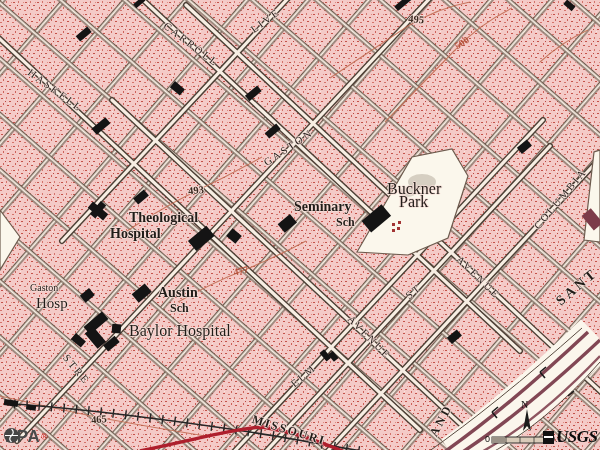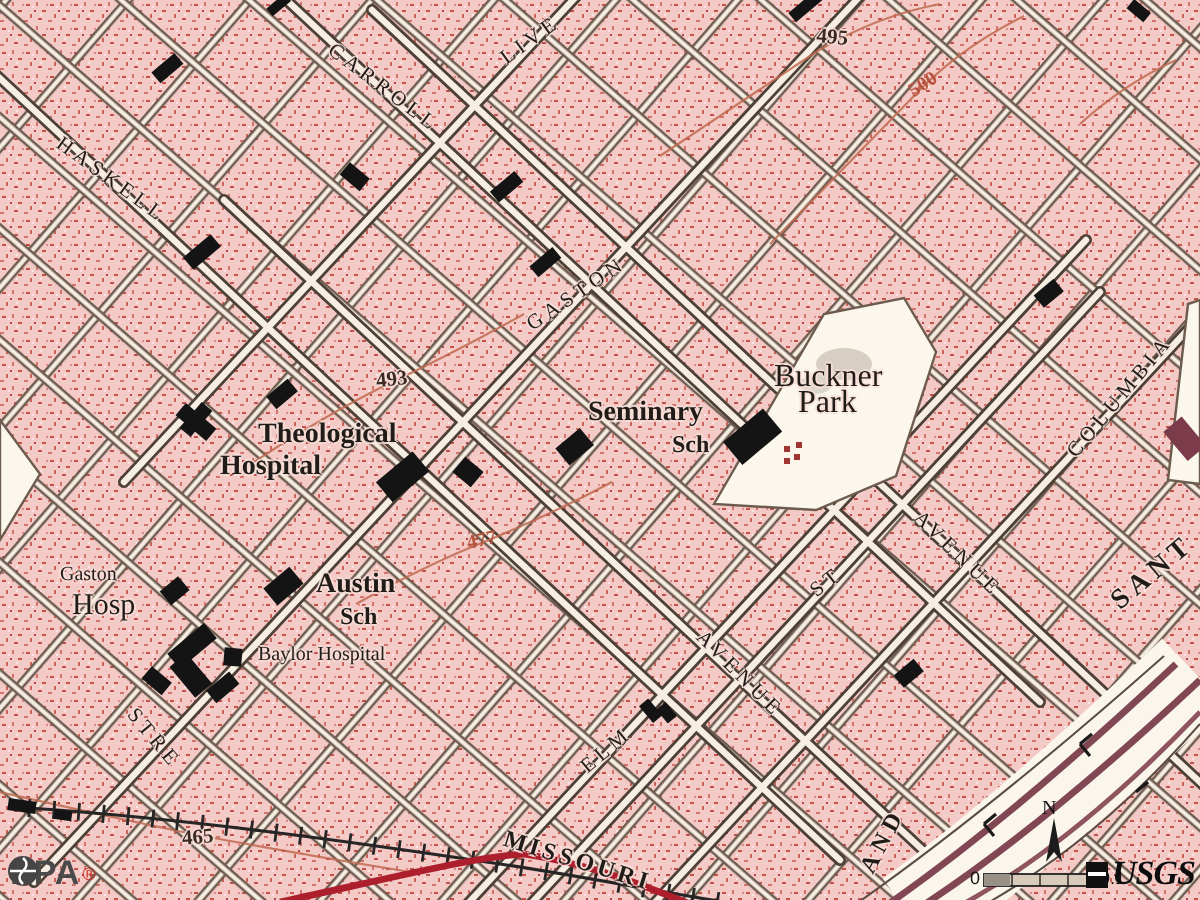--- a/index.html
+++ b/index.html
@@ -206,21 +206,21 @@
 <div class="lbl place" style="left:129px;top:211px">Theological</div>
 <div class="lbl place" style="left:110px;top:227px">Hospital</div>
 <div class="lbl place" style="left:294px;top:200px">Seminary</div>
 <div class="lbl place" style="left:336px;top:216px;font-size:12px">Sch</div>
 <div class="lbl place-sm" style="left:387px;top:181px">Buckner</div>
 <div class="lbl place-sm" style="left:399px;top:194px">Park</div>
 <div class="lbl place-sm" style="left:30px;top:283px;font-size:10px">Gaston</div>
 <div class="lbl place-sm" style="left:36px;top:296px;font-size:15px">Hosp</div>
 <div class="lbl place" style="left:158px;top:286px">Austin</div>
 <div class="lbl place" style="left:170px;top:302px;font-size:12px">Sch</div>
-<div class="lbl" style="left:129px;top:323px;font-size:10px">Baylor Hospital</div>
+<div class="lbl" style="left:129px;top:323px;font-size:16px">Baylor Hospital</div>
 
 <div class="lbl elev rot" style="left:416px;top:20px;--r:5deg">495</div>
 <div class="lbl elev-red rot" style="left:462px;top:43px;--r:-33deg">500</div>
 <div class="lbl elev rot" style="left:196px;top:191px;--r:-6deg">493</div>
 <div class="lbl elev-red rot" style="left:241px;top:271px;--r:-12deg">477</div>
 <div class="lbl elev rot" style="left:99px;top:420px;--r:-5deg">465</div>
 
 <div class="lbl tiny" style="left:521px;top:400px;font-family:'Liberation Serif',serif;font-size:10px">N</div>
 <div class="lbl tiny" style="left:485px;top:435px">0</div>
 <div class="lbl tiny" style="left:550px;top:435px">0.1</div>

